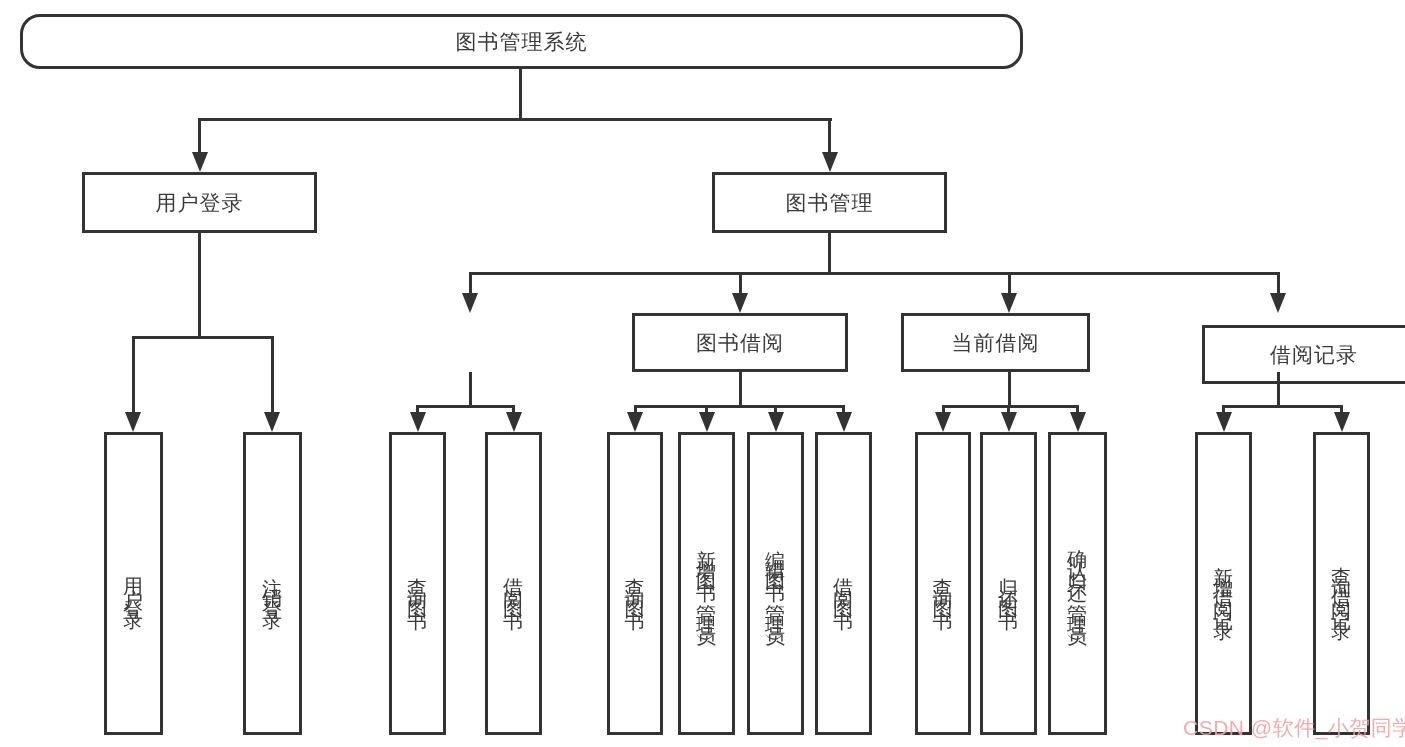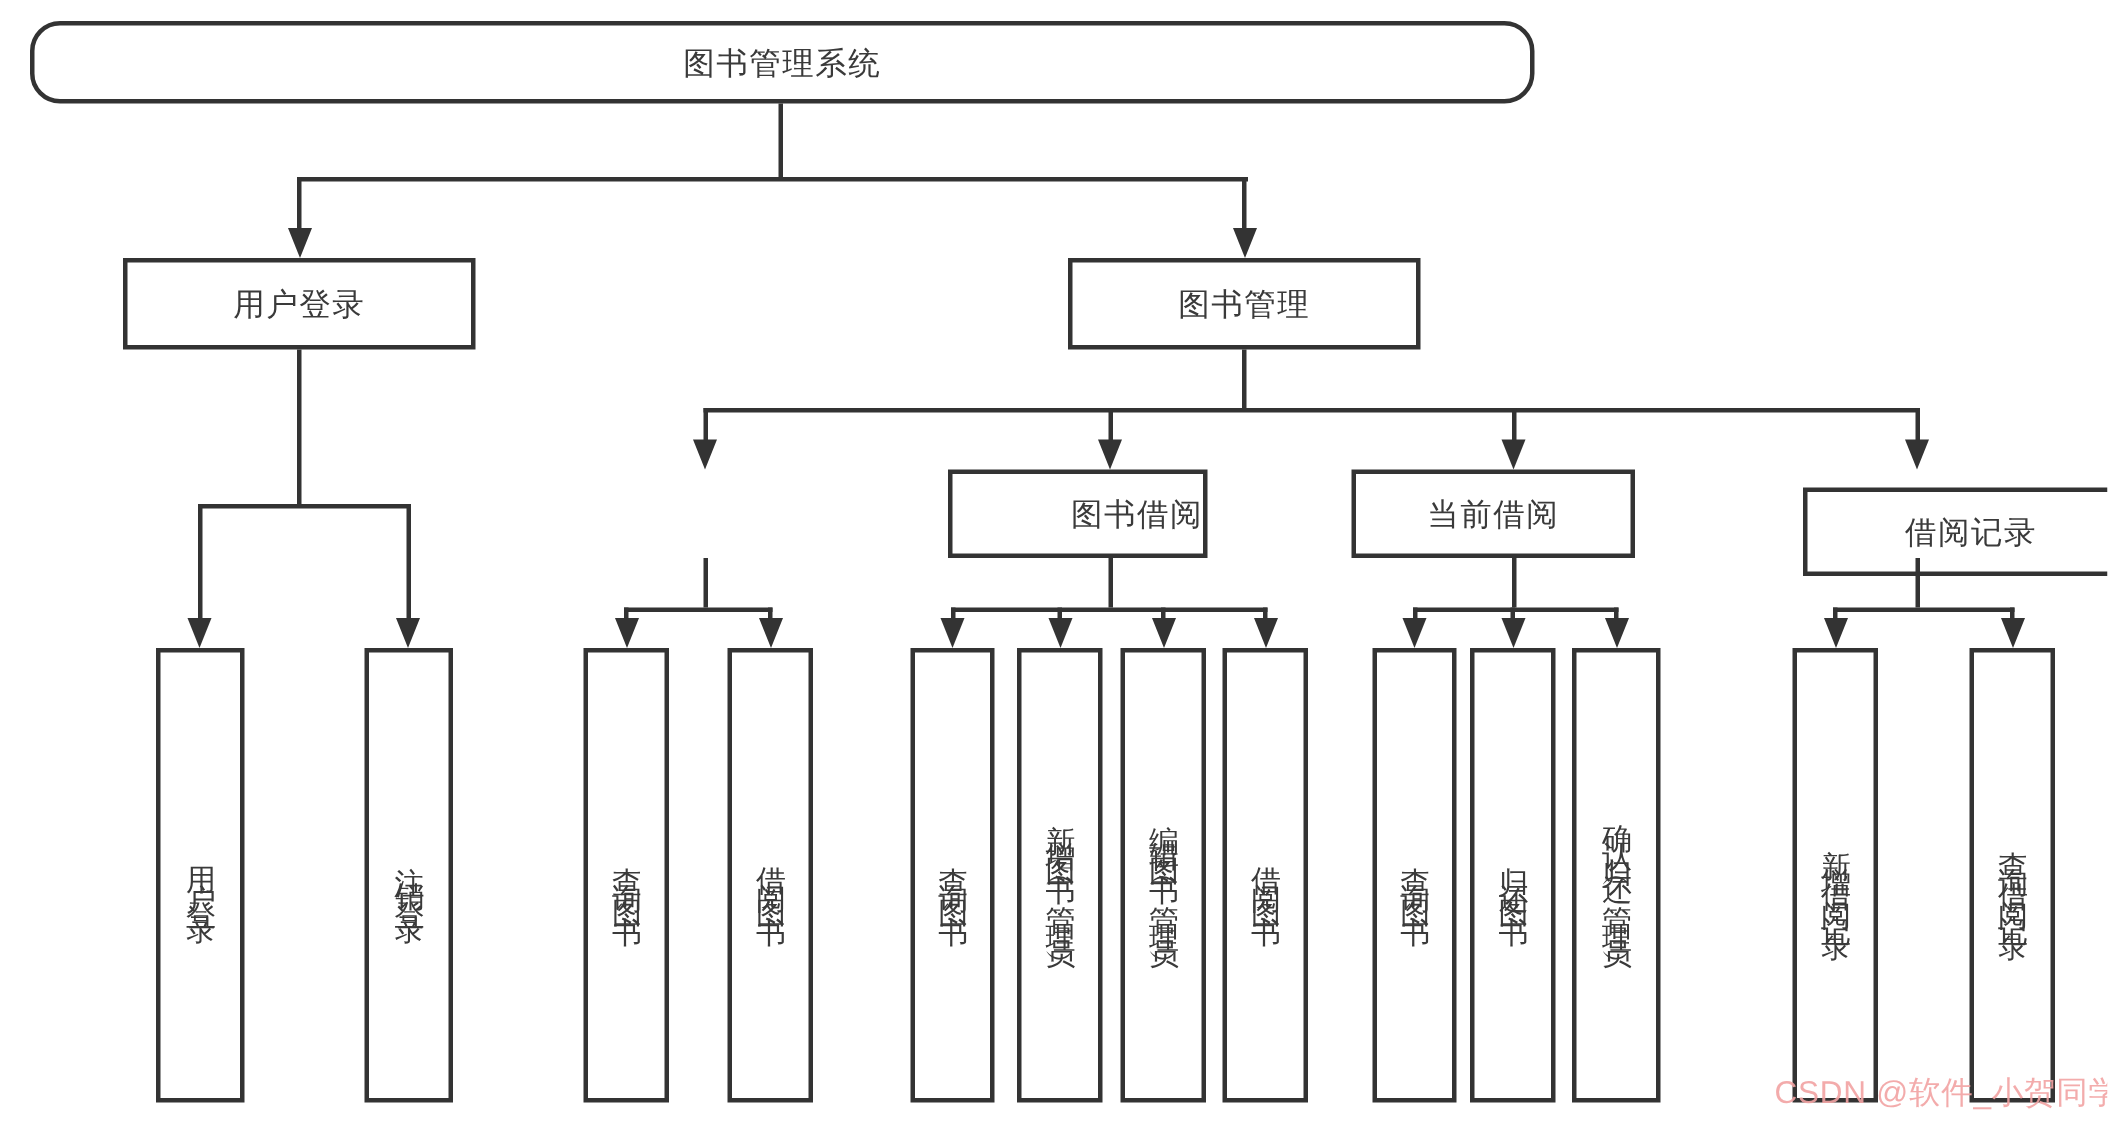--- a/index.html
+++ b/index.html
@@ -59,21 +59,21 @@
 
   <div class="box" style="left:82px;top:172px;width:235px;height:61px;">
     <span>用户登录</span>
   </div>
 
   <div class="box" style="left:712px;top:172px;width:235px;height:61px;">
     <span>图书管理</span>
   </div>
 
 
-  <div class="box" style="left:632px;top:313px;width:173px;height:59px;justify-content:flex-end;">
+  <div class="box" style="left:632px;top:313px;width:216px;height:59px;">
     <span>图书借阅</span>
   </div>
 
   <div class="box" style="left:901px;top:313px;width:189px;height:59px;">
     <span>当前借阅</span>
   </div>
 
   <div class="box" style="left:1202px;top:313px;width:224px;height:59px;margin-top:12px;">
     <span>借阅记录</span>
   </div>

